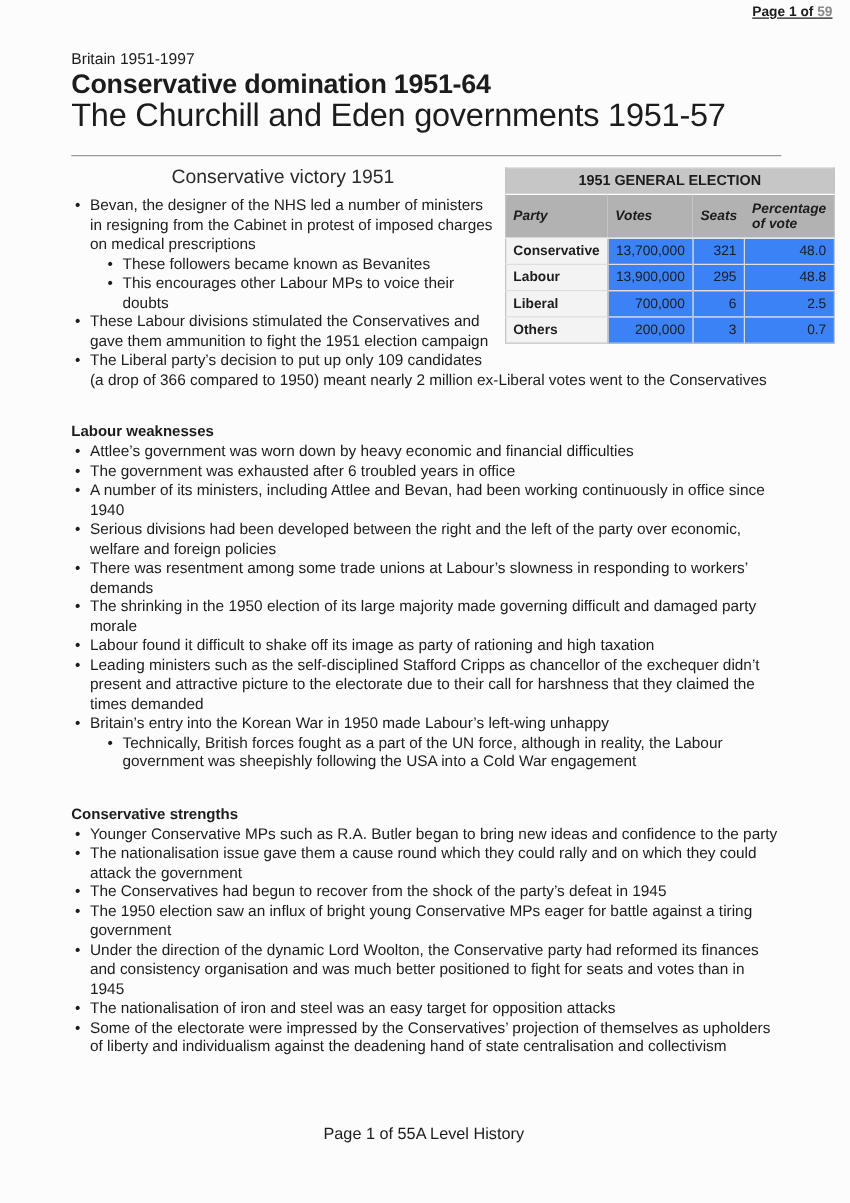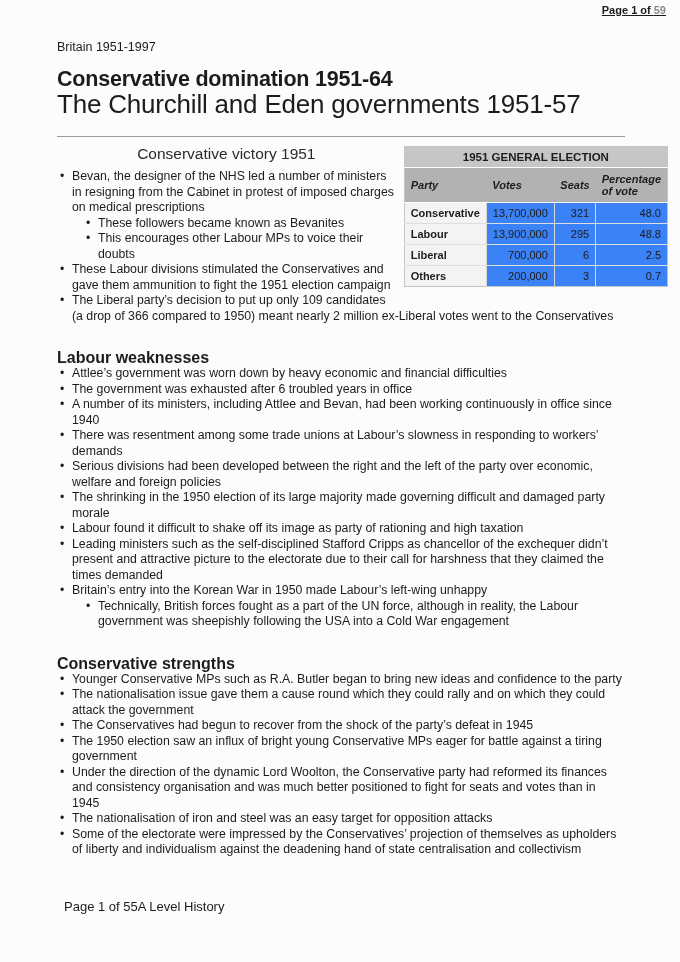--- a/index.html
+++ b/index.html
@@ -16,41 +16,41 @@
     position: absolute; top: 4px; right: 14px;
     font-size: 11px; font-weight: bold;
     text-decoration: underline;
   }
   .pageref .fieldnum { color: #8a8a8a; }
   .content {
     margin: 40px 55px 0 57px; 
   }
   .course { font-size: 12.5px; line-height: 15px; }
   h1.title {
-    margin: 12px 0 0 0;
+    margin: 0 0 0 0;
     font-size: 21.5px; line-height: 24.5px;
     font-weight: bold; letter-spacing: -0.2px;
   }
   .subtitle {
     font-size: 26px; line-height: 24.5px;
     font-weight: normal; letter-spacing: -0.2px;
   }
   hr.rule {
     border: none; border-top: 1px solid #9a9a9a;
     margin: 20px 0 7px 0;
   }
   .section { }
   .section-clear { clear: both; }
   h3.sec-heading-lg {
     margin: 0; font-size: 15.5px; line-height: 19px;
     font-weight: normal; color: #2a2a2a; text-align: center;
   }
   h4.sec-heading-sm {
     margin: 26px 0 0 0;
-    font-size: 16px; line-height: 15px; font-weight: bold;
+    font-size: 12px; line-height: 15px; font-weight: bold;
   }
   ul.bullets {
     list-style: none; margin: 6px 0 0 0; padding: 0;
     font-size: 12.3px; line-height: 15.5px;
   }
   h4.sec-heading-sm + ul.bullets { margin-top: 1px; }
   ul.bullets li { position: relative; }
   ul.bullets li[data-level="1"] { padding-left: 15px; }
   ul.bullets li[data-level="1"]::before {
     content: "\2022"; position: absolute; left: 3px; top: 0;
@@ -92,22 +92,22 @@
   }
   table.election tbody td:first-child {
     background: #f3f3f3; font-weight: bold; border-left: none;
   }
   table.election tbody td.num { text-align: right; }
   table.election col.c-party { width: 80px; }
   table.election col.c-votes { width: 62px; }
   table.election col.c-seats { width: 40px; }
   table.election col.c-pct   { width: 105px; }
   .footer {
-    position: absolute; top: 899px; left: 64px; right: 55px;
-    display: flex; justify-content: flex-start;
+    position: absolute; top: 899px; left: 53px; right: 55px;
+    display: flex; justify-content: center;
     font-size: 13px; line-height: 15px;
   }
 </style>
 </head>
 <body>
 
 <div class="pageref">
   <span>Page 1 of </span><span class="fieldnum">59</span>
 </div>
 
@@ -190,23 +190,23 @@
   <div class="section section-clear">
     <h4 class="sec-heading-sm">Labour weaknesses</h4>
     <ul class="bullets">
 
         <li data-level="1">Attlee’s government was worn down by heavy economic and financial difficulties</li>
 
         <li data-level="1">The government was exhausted after 6 troubled years in office</li>
 
         <li data-level="1">A number of its ministers, including Attlee and Bevan, had been working continuously in office since 1940</li>
 
+        <li data-level="1">Serious divisions had been developed between the right and the left of the party over economic, welfare and foreign policies</li>
+
         <li data-level="1">There was resentment among some trade unions at Labour’s slowness in responding to workers’ demands</li>
-
-        <li data-level="1">Serious divisions had been developed between the right and the left of the party over economic, welfare and foreign policies</li>
 
         <li data-level="1">The shrinking in the 1950 election of its large majority made governing difficult and damaged party morale</li>
 
         <li data-level="1">Labour found it difficult to shake off its image as party of rationing and high taxation</li>
 
         <li data-level="1">Leading ministers such as the self-disciplined Stafford Cripps as chancellor of the exchequer didn’t present and attractive picture to the electorate due to their call for harshness that they claimed the times demanded</li>
 
         <li data-level="1">Britain’s entry into the Korean War in 1950 made Labour’s left-wing unhappy</li>
 
         <li data-level="2">Technically, British forces fought as a part of the UN force, although in reality, the Labour government was sheepishly following the USA into a Cold War engagement</li>

